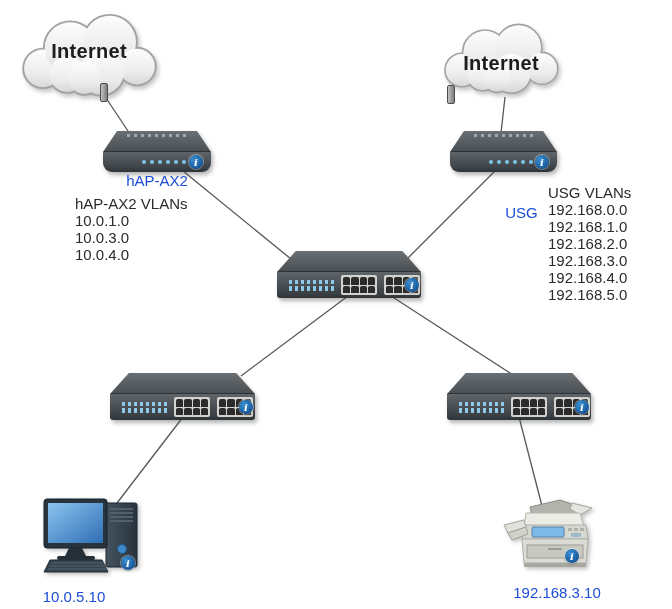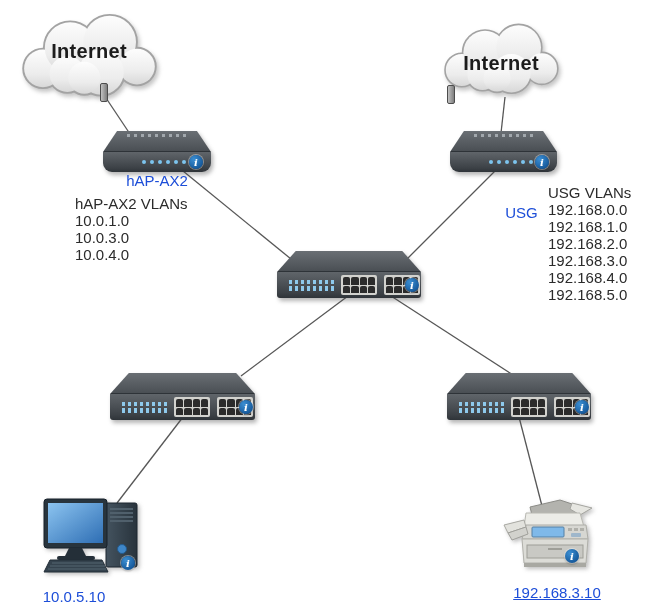--- a/index.html
+++ b/index.html
@@ -377,15 +377,15 @@
       <path d="M2,32 L22,27 L24,34 L6,40 Z" fill="#e2e2dd" stroke="#a8a8a2"></path>
       <path d="M6,40 L24,34 L26,41 L10,47 Z" fill="#d2d2cd" stroke="#a0a09b"></path>
 
       <path d="M20,46 L86,46 L84,70 L22,70 Z" fill="#dcdcd7" stroke="#b0b0aa"></path>
       <rect x="25" y="52" width="56" height="13" fill="#c9c9c4" stroke="#9e9e98"></rect>
       <rect x="46" y="55" width="14" height="2" fill="#9e9e98"></rect>
       <rect x="22" y="70" width="62" height="4" fill="#a8a8a2"></rect>
     </svg>
     <div class="info-badge" style="left:63px; top:56px;">i</div>
   </div>
-  <div class="dev-label" style="left:507px; top:584px; width:100px;text-decoration:underline;">192.168.3.10</div>
+  <div class="dev-label" style="left:507px; top:584px; width:100px;">192.168.3.10</div>
 
 </div>
 
 </body></html>

